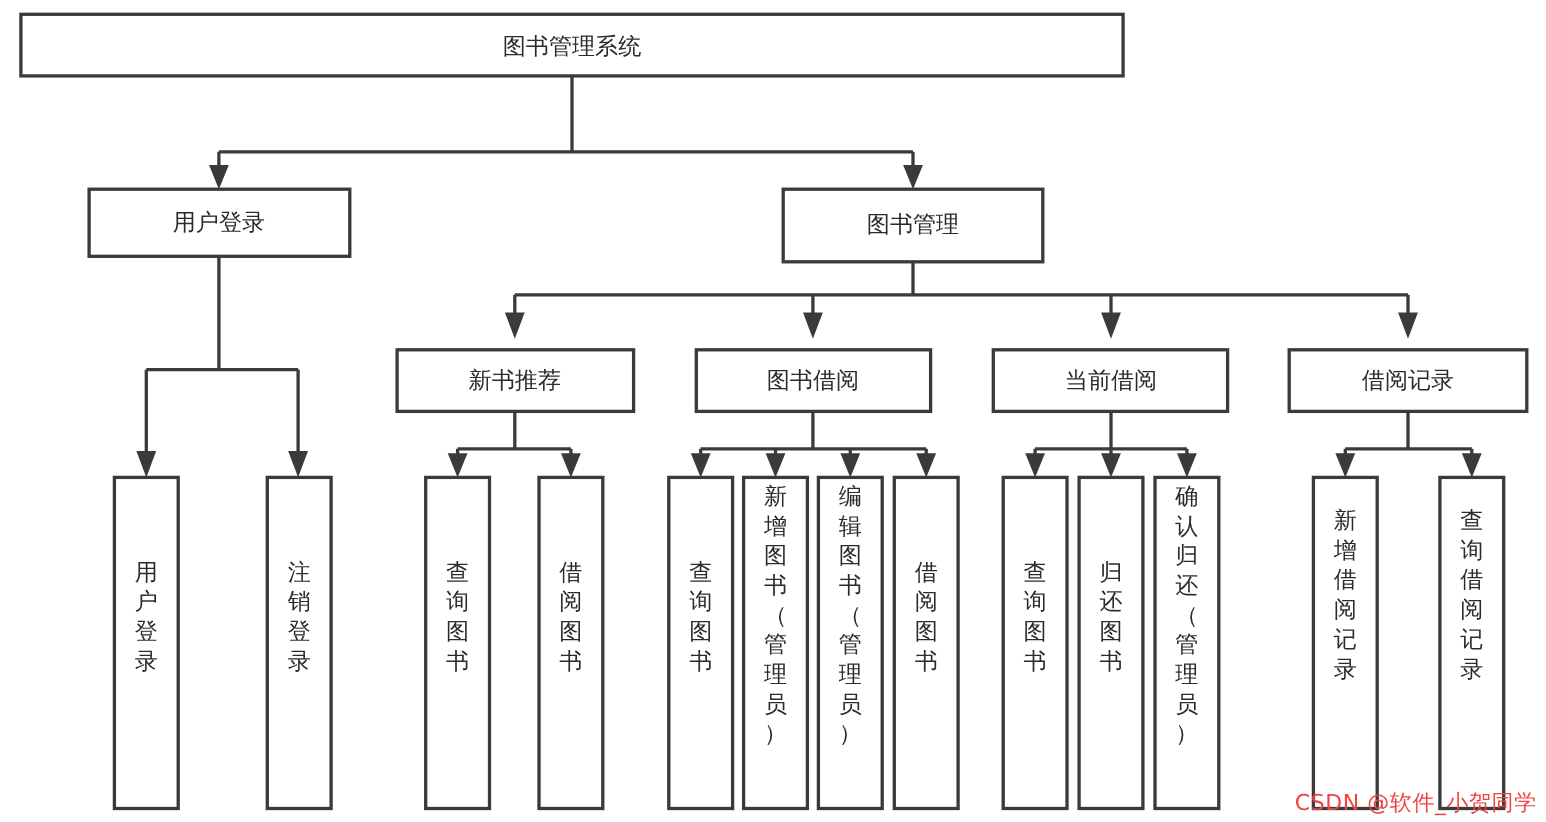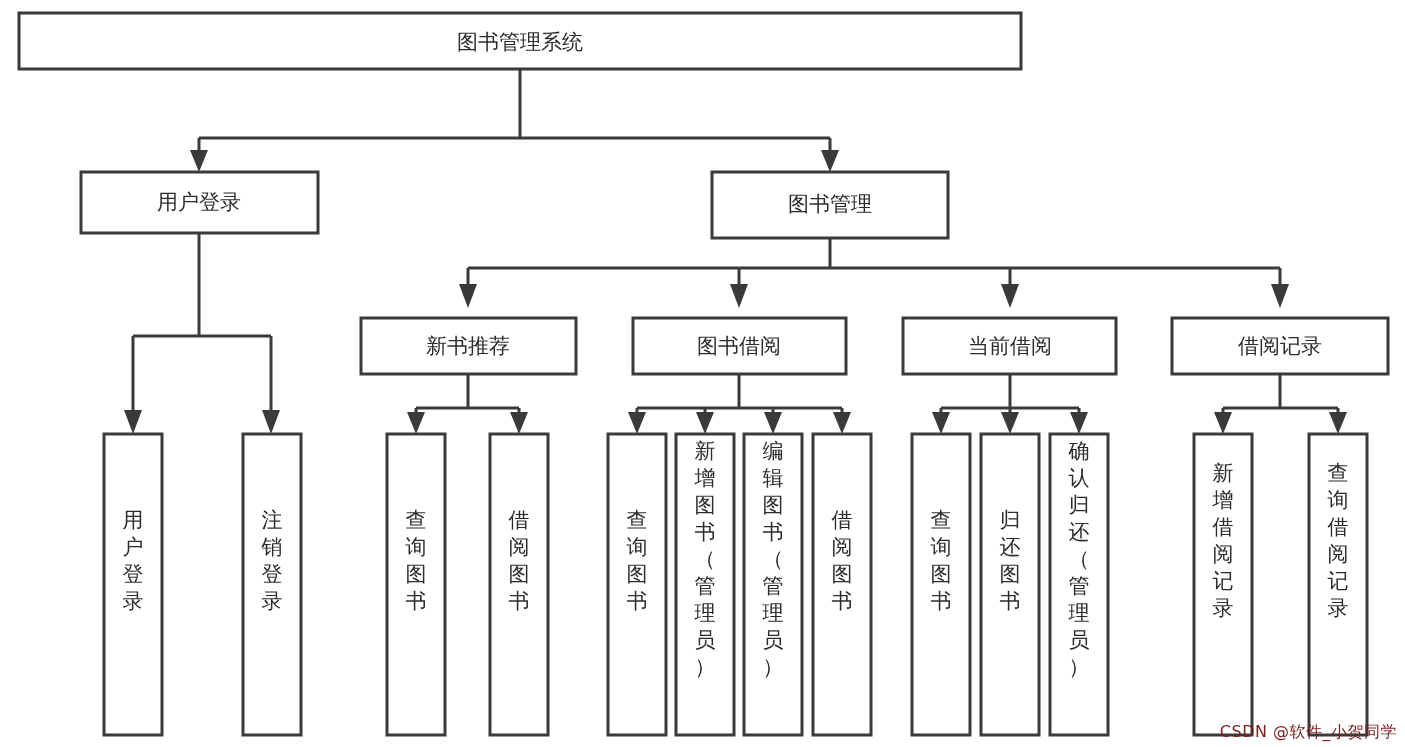--- a/index.html
+++ b/index.html
@@ -56,22 +56,22 @@
     font-family: "DejaVu Sans", "Liberation Sans", sans-serif;
     font-size: 21px;
     fill: #2b2b2b;
     text-anchor: middle;
   }
   .watermark {
     position: absolute;
     right: 8px;
     bottom: 4px;
     font-family: "DejaVu Sans", "Liberation Sans", sans-serif;
-    font-size: 16px;
-    color: #7f1d1d;
+    font-size: 20px;
+    color: #ef4444;
     white-space: nowrap;
     letter-spacing: 0.5px;
     user-select: none;
   }
 </style>
 </head>
 <body>
 
 <div id="diagram-root">
 

